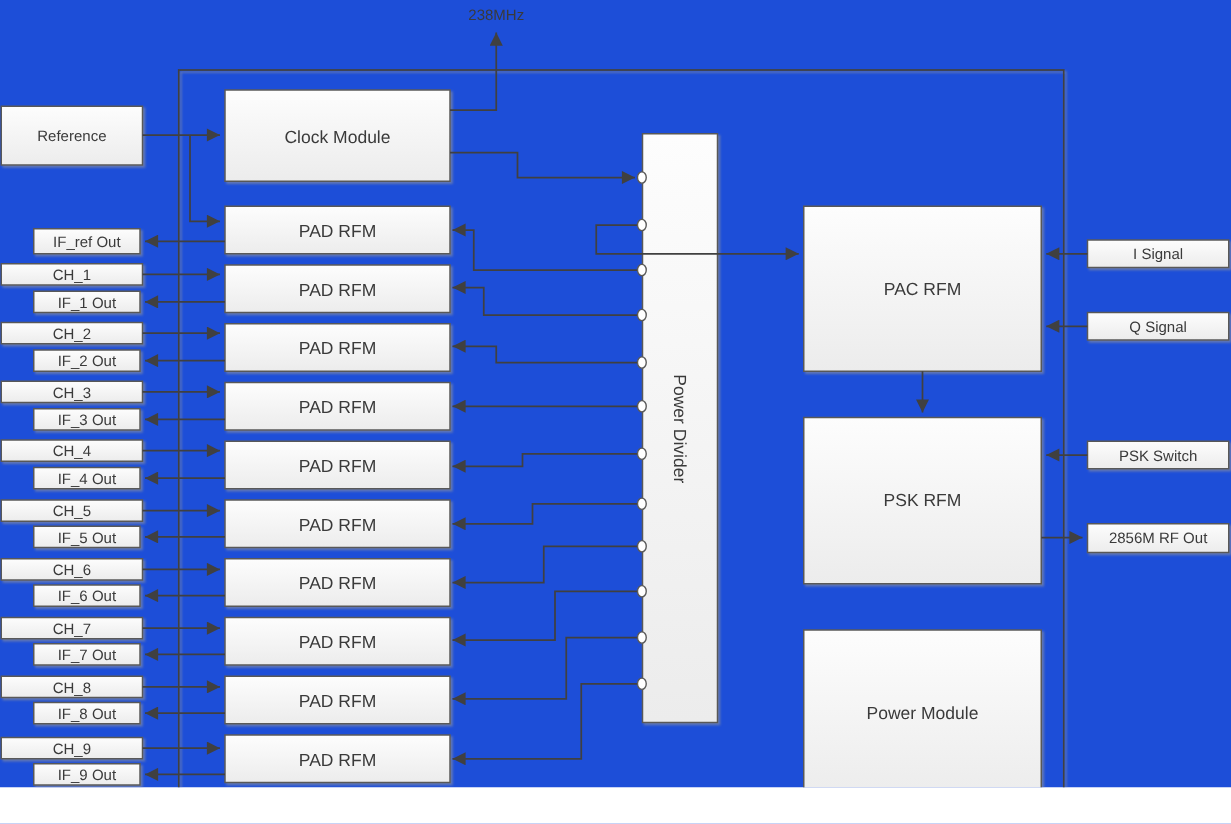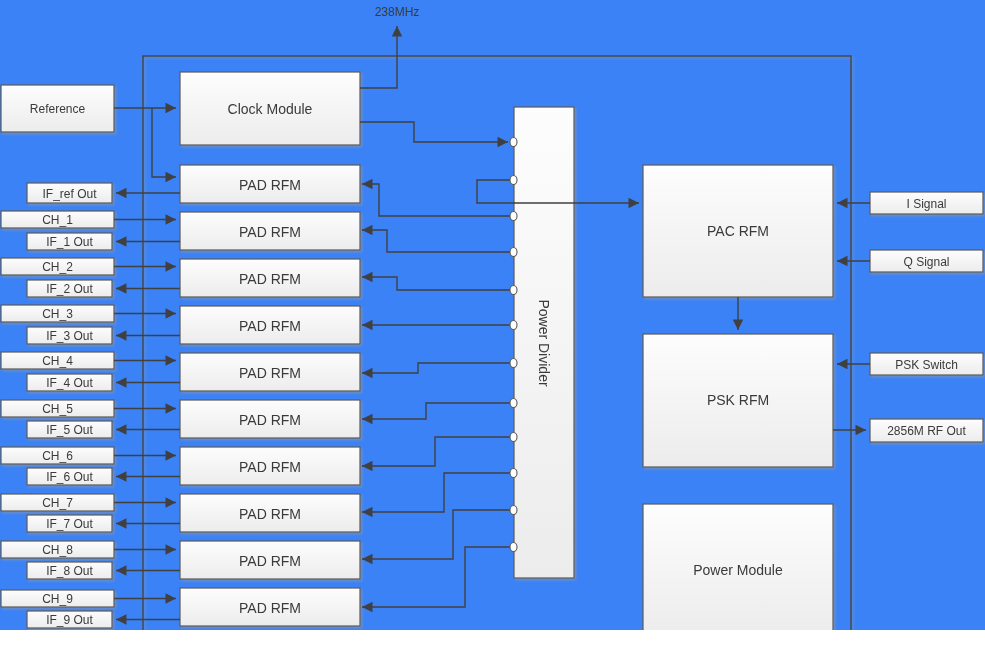--- a/index.html
+++ b/index.html
@@ -1,16 +1,16 @@
 <!DOCTYPE html>
 <html><head>
 <meta charset="utf-8">
 <style>
   html,body{margin:0;padding:0;background:#ffffff;}
-  .canvas{position:relative;width:985px;height:630px;background:#3b82f6;overflow:hidden;
+  .canvas{position:relative;width:985px;height:630px;background:#1d4ed8;overflow:hidden;
           font-family:"Liberation Sans", sans-serif;}
   svg{display:block;}
   .box{fill:url(#boxfill);stroke:#595959;stroke-width:1.2;}
   .frame{fill:none;stroke:#404040;stroke-width:1.4;}
   .wire{fill:none;stroke:#404040;stroke-width:1.4;}
   .port{fill:#ffffff;stroke:#595959;stroke-width:1.1;}
   .lbl-s{font-family:"Liberation Sans",sans-serif;font-size:12px;fill:#3a3a3a;}
   .lbl-m{font-family:"Liberation Sans",sans-serif;font-size:14px;fill:#3a3a3a;}
   text{text-anchor:middle;dominant-baseline:central;}
 </style>

